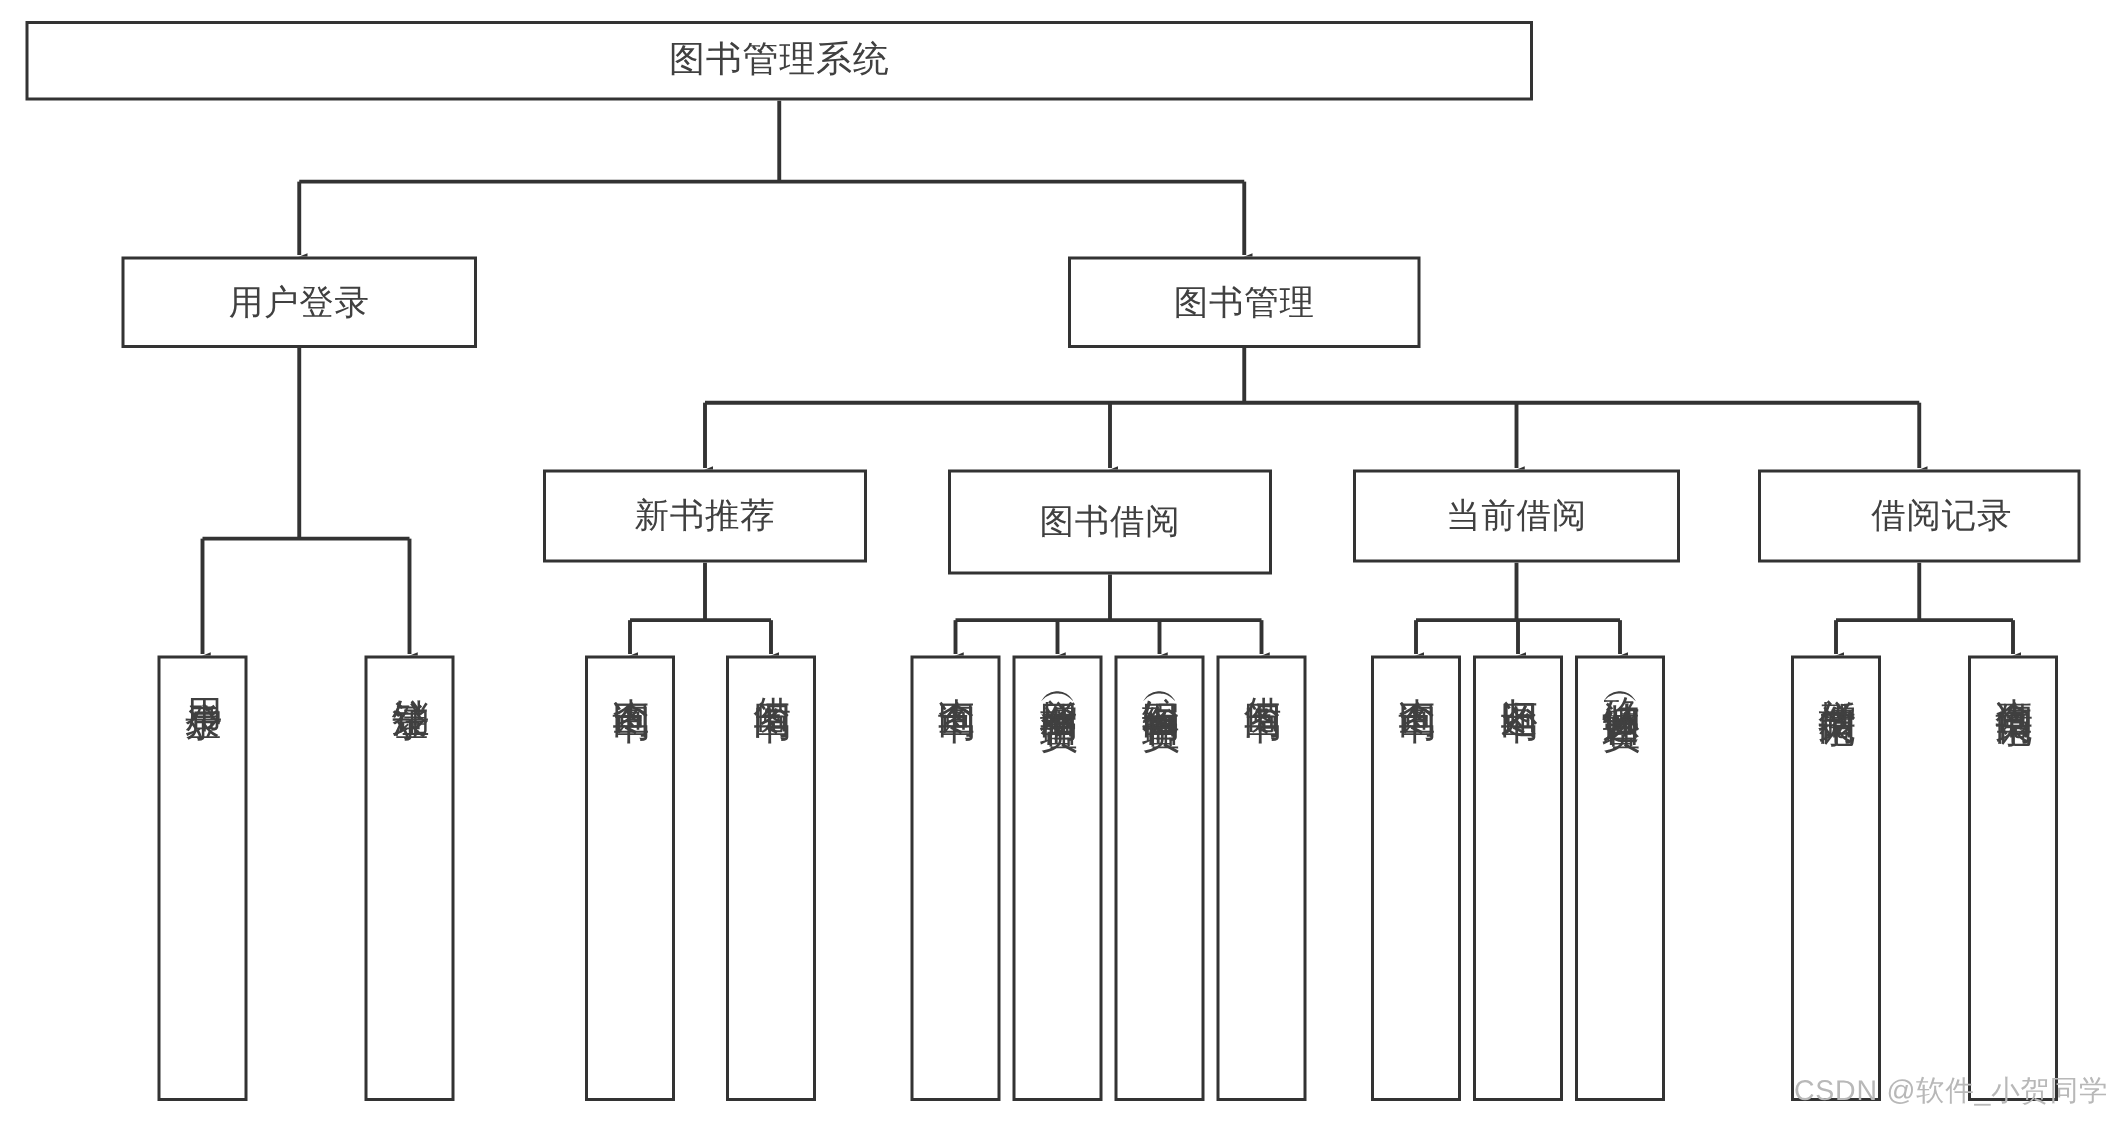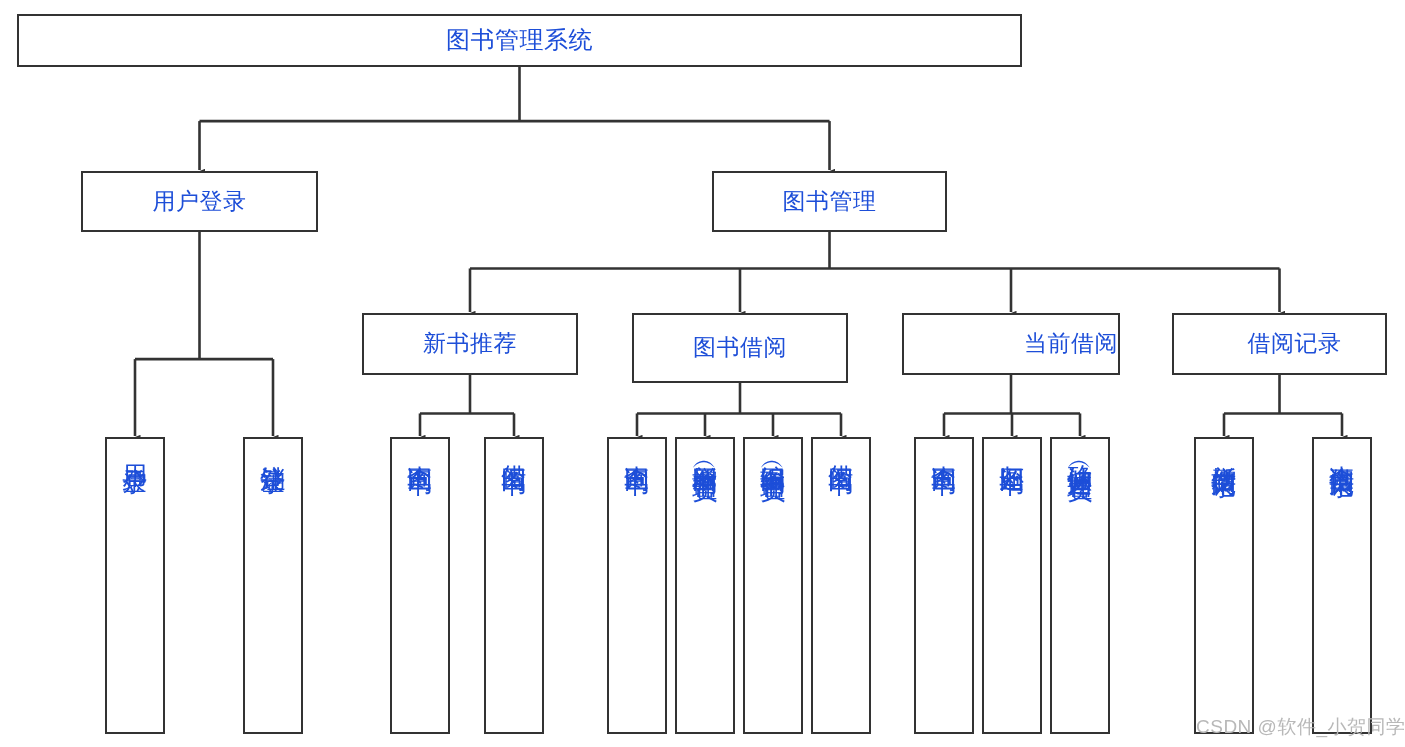--- a/index.html
+++ b/index.html
@@ -25,21 +25,21 @@
     pointer-events: none;
   }
   .node {
     position: absolute;
     box-sizing: border-box;
     background: #ffffff;
     border: 2px solid #333333;
     display: flex;
     align-items: center;
     justify-content: center;
-    color: #1d4ed8;
+    color: #404040;
   }
   .node .label {
     display: block;
     text-align: center;
     line-height: 1.18;
     letter-spacing: 0.5px;
   }
   
   .node.h .label {
     font-size: 23px;
@@ -128,21 +128,21 @@
   <div class="node h" style="left: 362px; top: 313px; width: 216px; height: 62px;">
     <span class="label">新书推荐</span>
   </div>
 
   <div class="node h" style="left: 712px; top: 171px; width: 235px; height: 61px;">
     <span class="label">图书管理</span>
   </div>
   <div class="node h" style="left: 632px; top: 313px; width: 216px; height: 70px;">
     <span class="label">图书借阅</span>
   </div>
-  <div class="node h" style="left: 902px; top: 313px; width: 218px; height: 62px; justify-content: flex-end;">
+  <div class="node h" style="left: 902px; top: 313px; width: 218px; height: 62px;">
     <span class="label">当前借阅</span>
   </div>
   <div class="node h" style="left: 1172px; top: 313px; width: 215px; height: 62px; padding-left: 30px;">
     <span class="label">借阅记录</span>
   </div>
 
   <div class="node v" style="left: 105px; top: 437px; width: 60px; height: 297px;">
     <span class="label">用户登录</span>
   </div>
   <div class="node v" style="left: 243px; top: 437px; width: 60px; height: 297px;">

